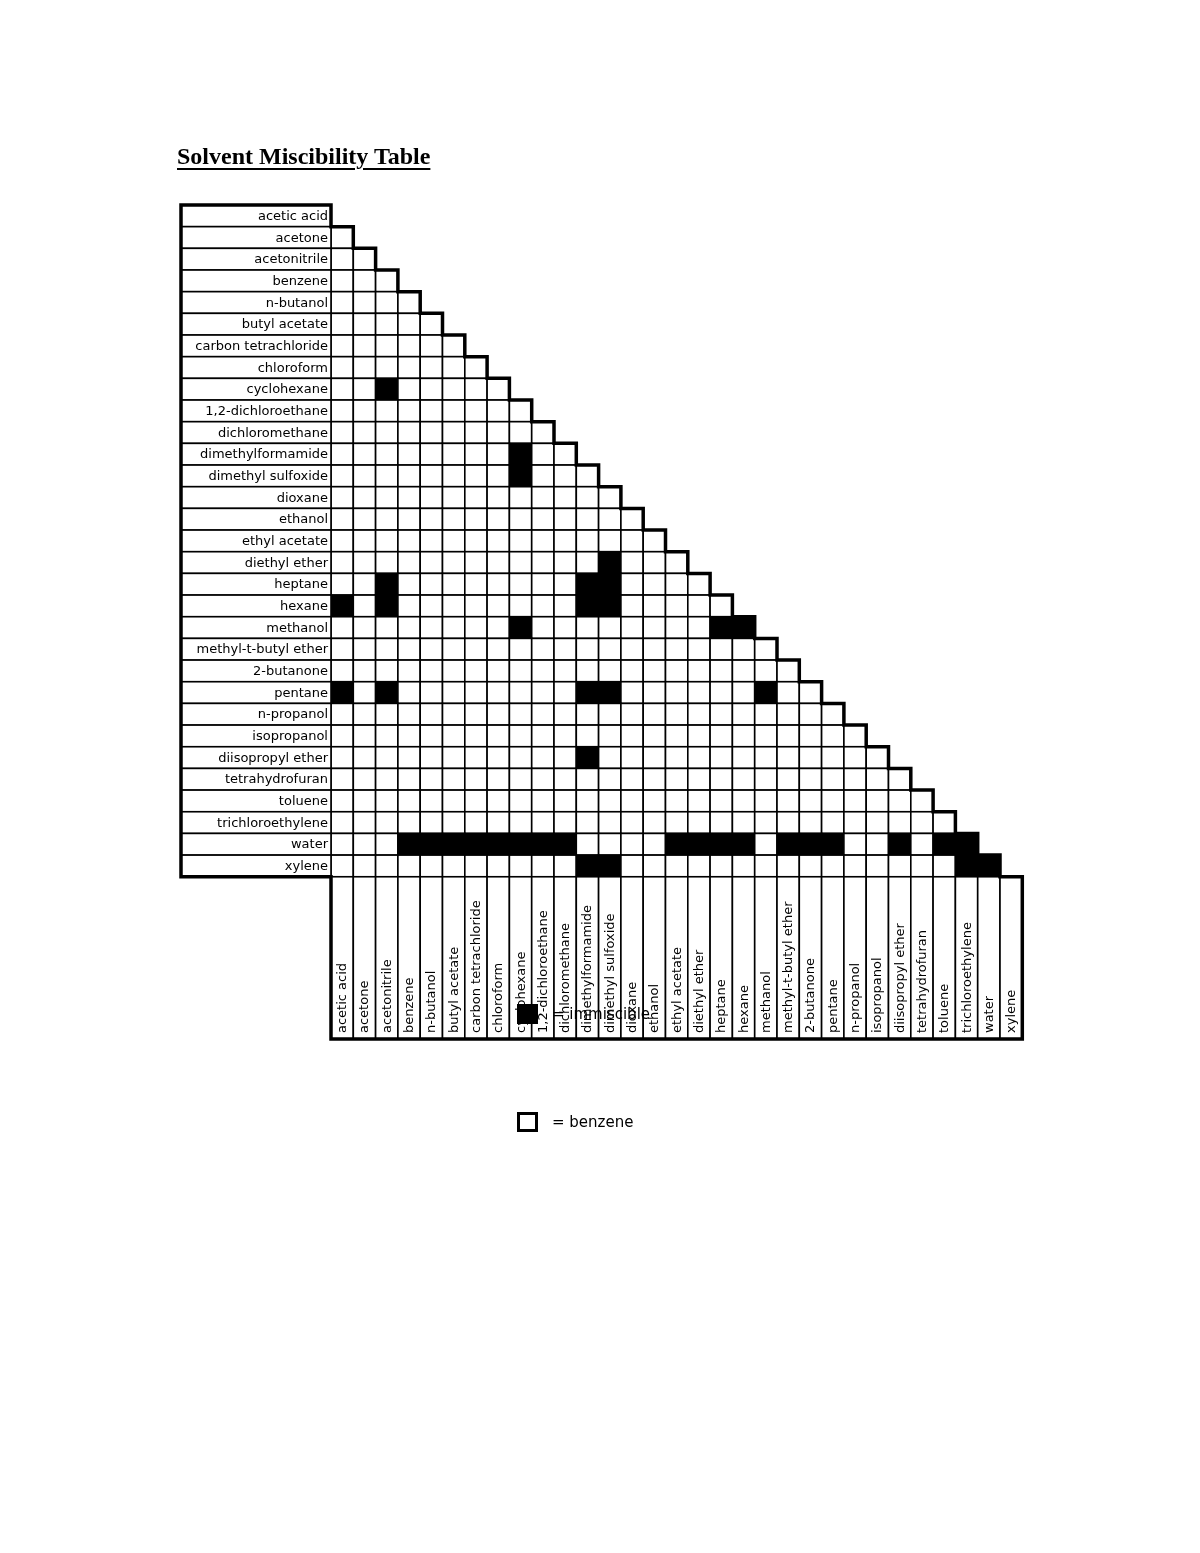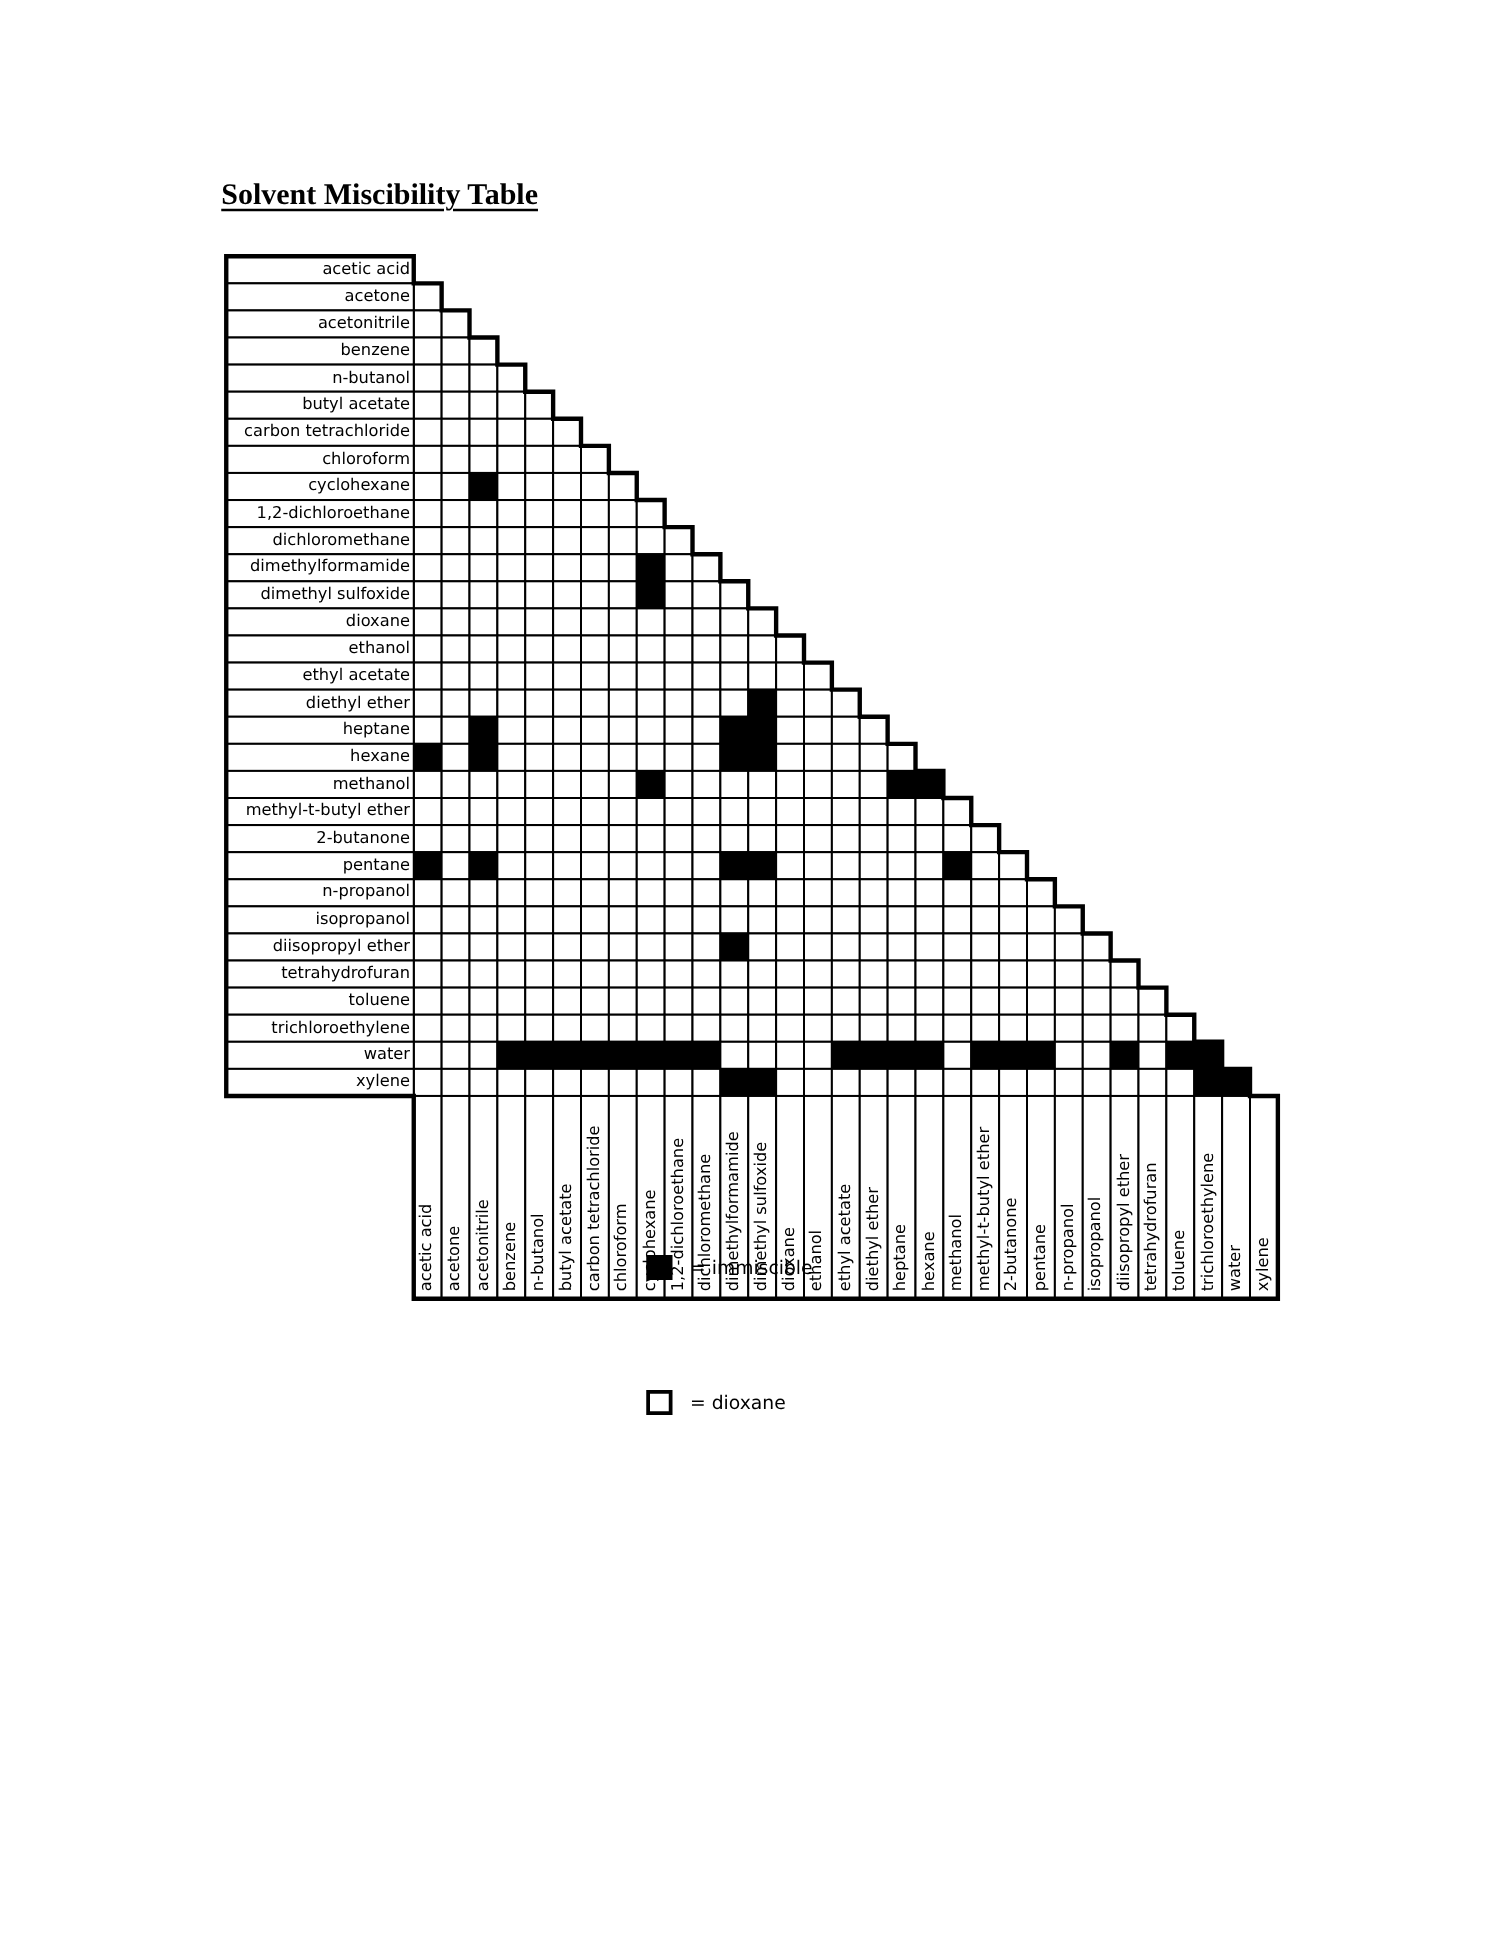--- a/index.html
+++ b/index.html
@@ -611,14 +611,14 @@
     <div class="lbl" style="left: 981.85px; top: 1033px; transform-origin: 0px 0px; transform: rotate(-90deg);">water</div>
     <div class="lbl" style="left: 1004.15px; top: 1033px; transform-origin: 0px 0px; transform: rotate(-90deg);">xylene</div>
   </div>
 
 <div class="legend" style="top:1004px;">
   <div class="swatch black"></div>
   <span>= immiscible</span>
 </div>
 <div class="legend" style="top:1112px;">
   <div class="swatch white"></div>
-  <span>= dioxane</span>
+  <span>= benzene</span>
 </div>
 
 </body></html>

